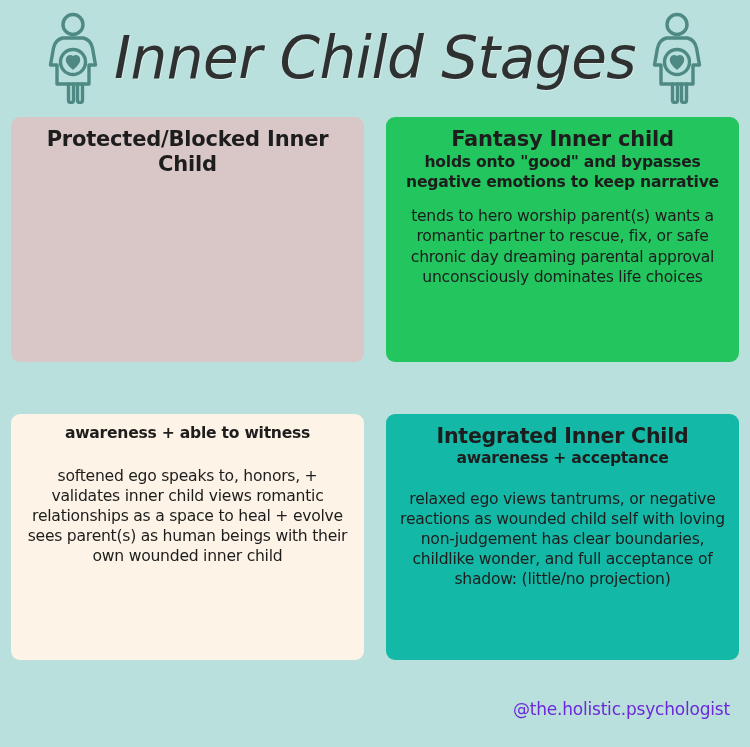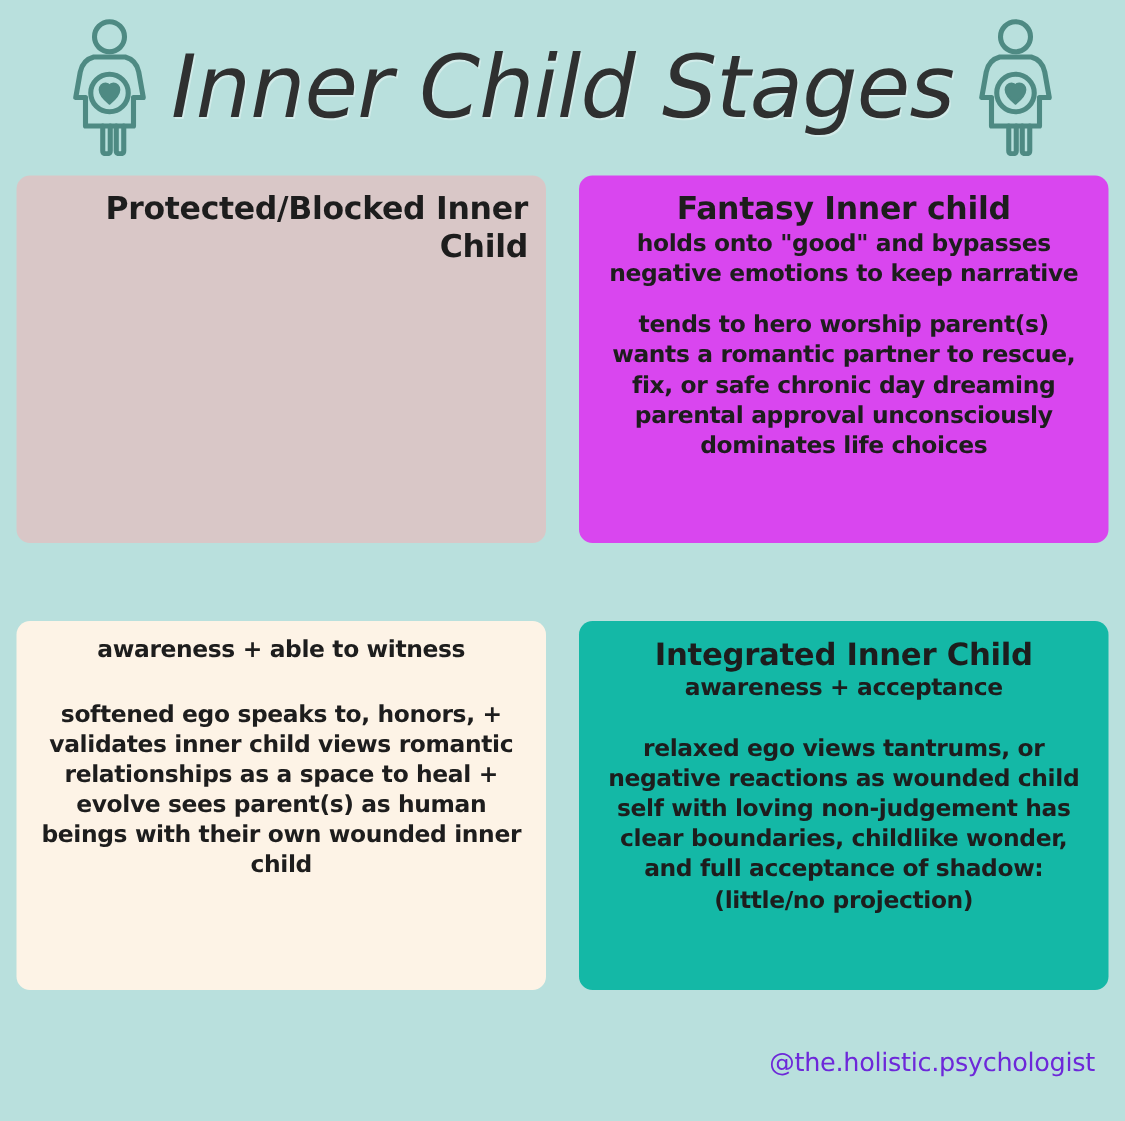--- a/index.html
+++ b/index.html
@@ -74,30 +74,30 @@
   .card-subtitle {
     font-family: "DejaVu Sans", sans-serif;
     font-weight: bold;
     font-size: 15.6px;
     line-height: 1.27;
     margin: 0;
     letter-spacing: -0.25px;
   }
   .card-body {
     font-family: "DejaVu Sans", sans-serif;
-    font-weight: bold;
+    font-weight: normal;
     font-size: 15.6px;
     line-height: 1.29;
     margin: 0;
     letter-spacing: -0.25px;
   }
   .card-gap { height: 17px; }
 
-  .card-1 { background: #d9c7c7; text-align: right; }
-  .card-2 { background: #d946ef; }
+  .card-1 { background: #d9c7c7; }
+  .card-2 { background: #22c55e; }
   .card-3 { background: #fdf3e6; }
   .card-4 { background: #14b8a6; }
 
   .card-1 .card-title,
   .card-2 .card-title { font-size: 21px; }
 
   
   .card-2 .card-gap { height: 14px; }
   .card-3 .card-gap { height: 22px; }
   .card-4 .card-gap { height: 20px; }

